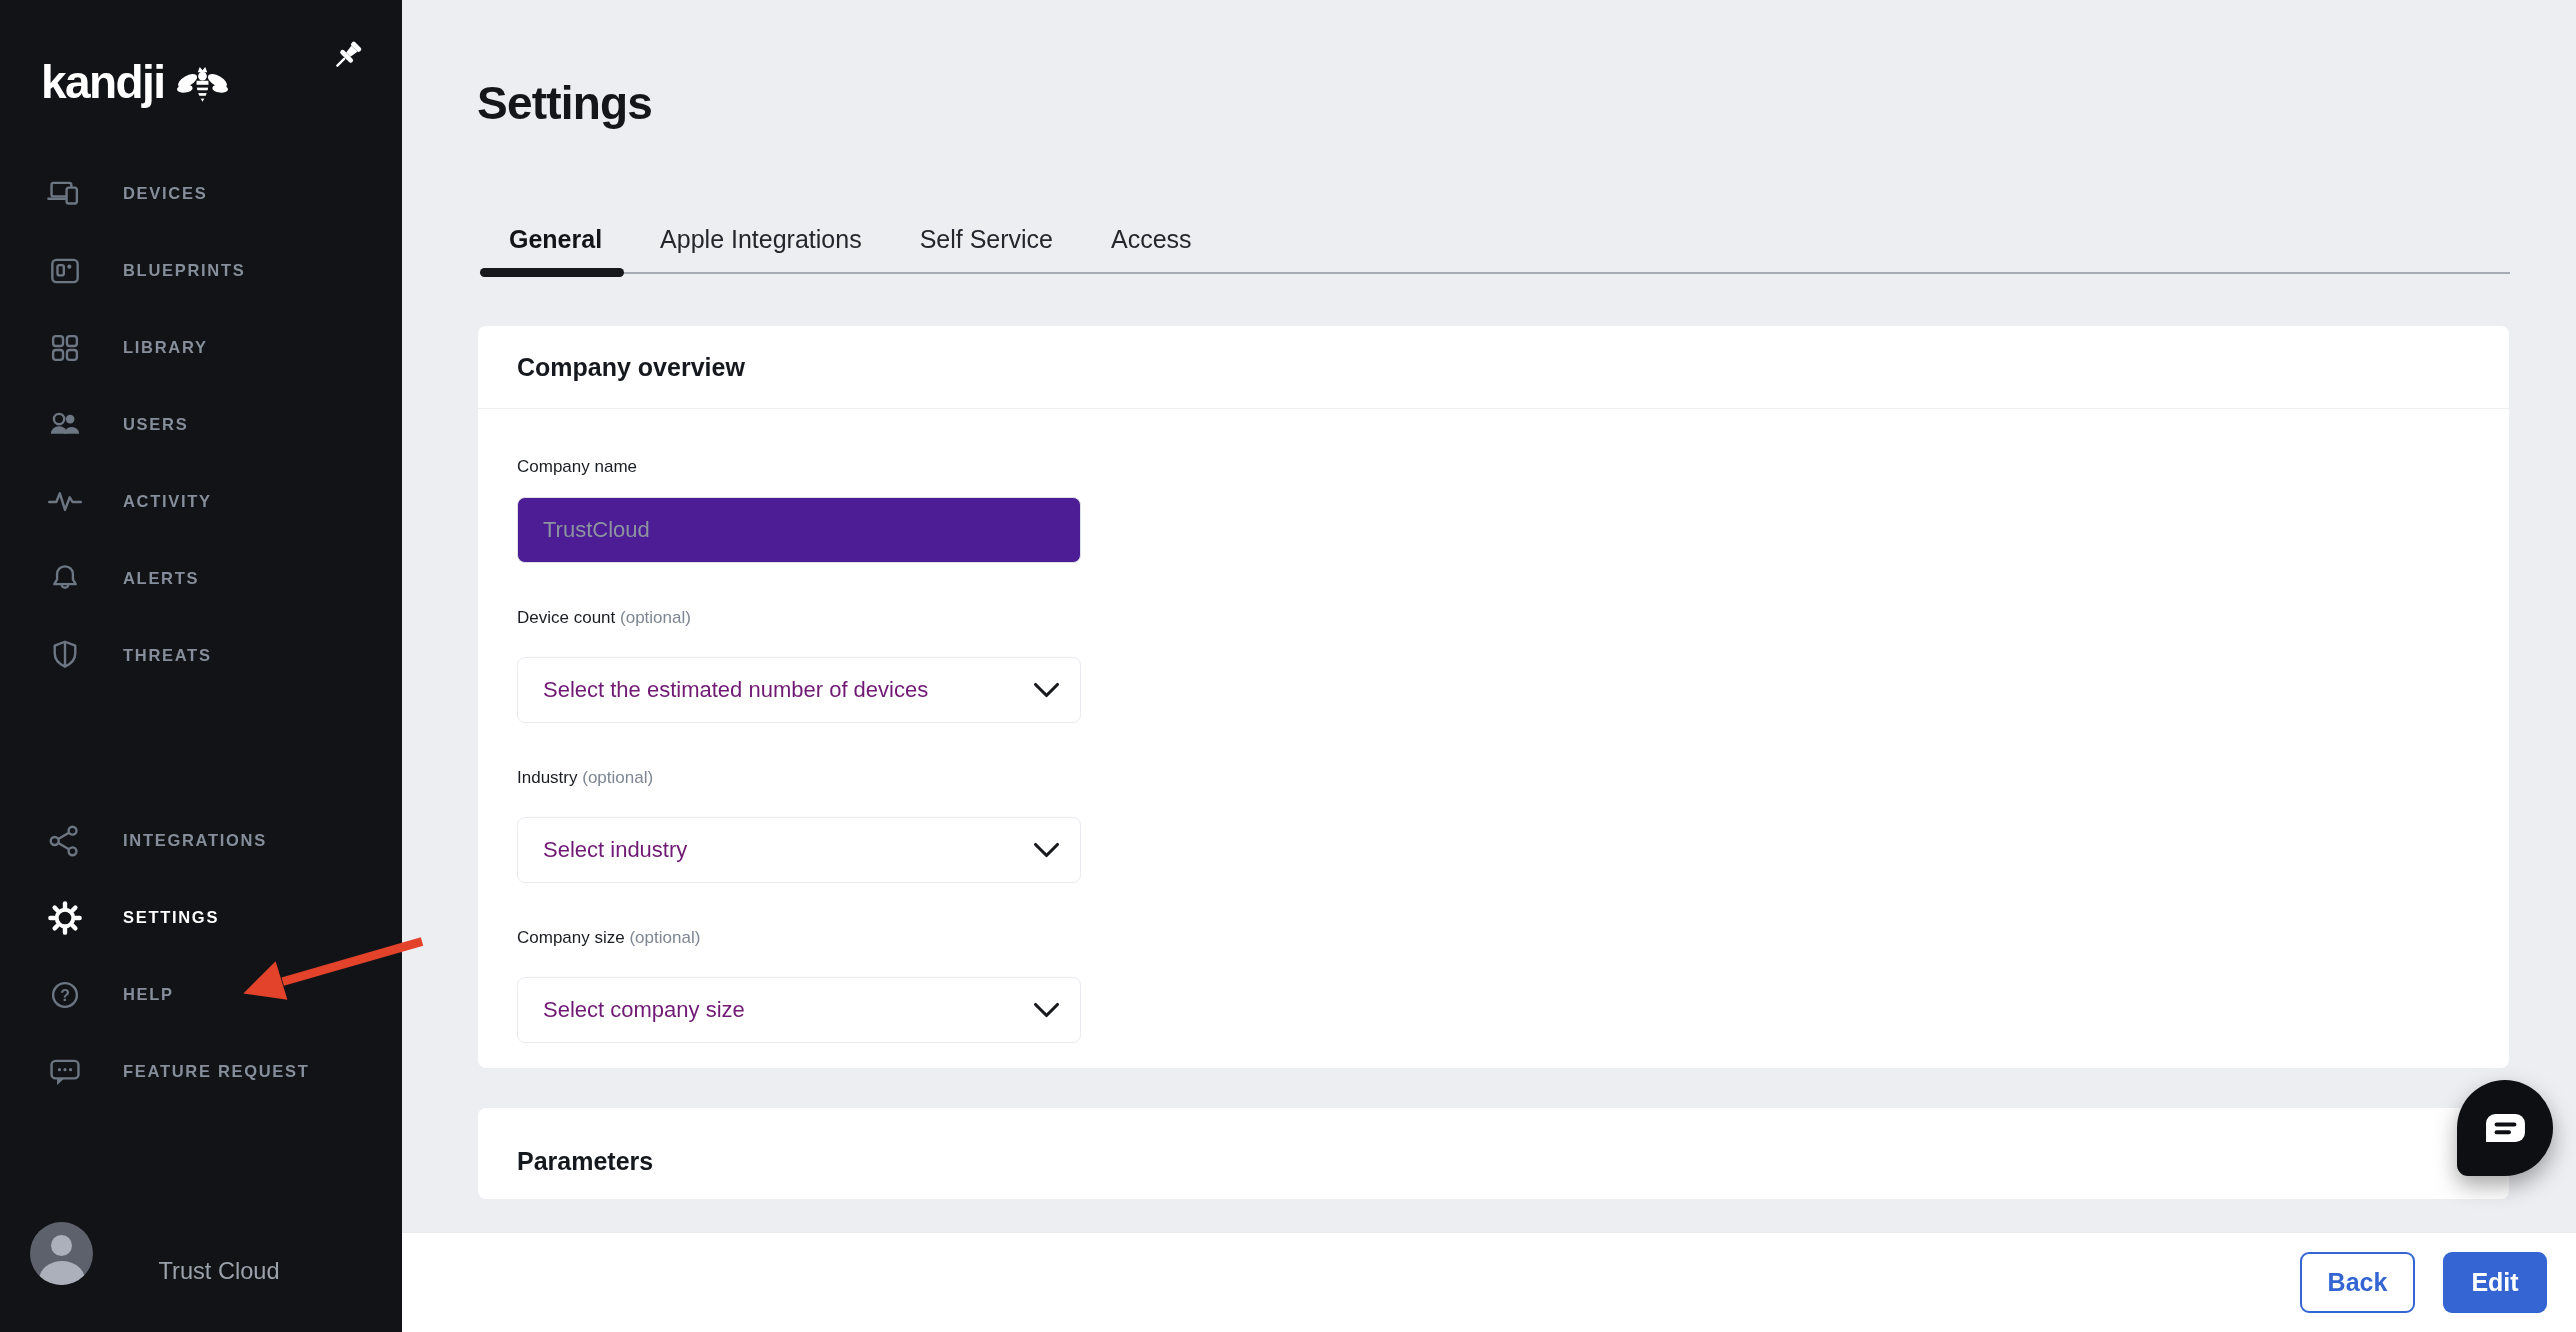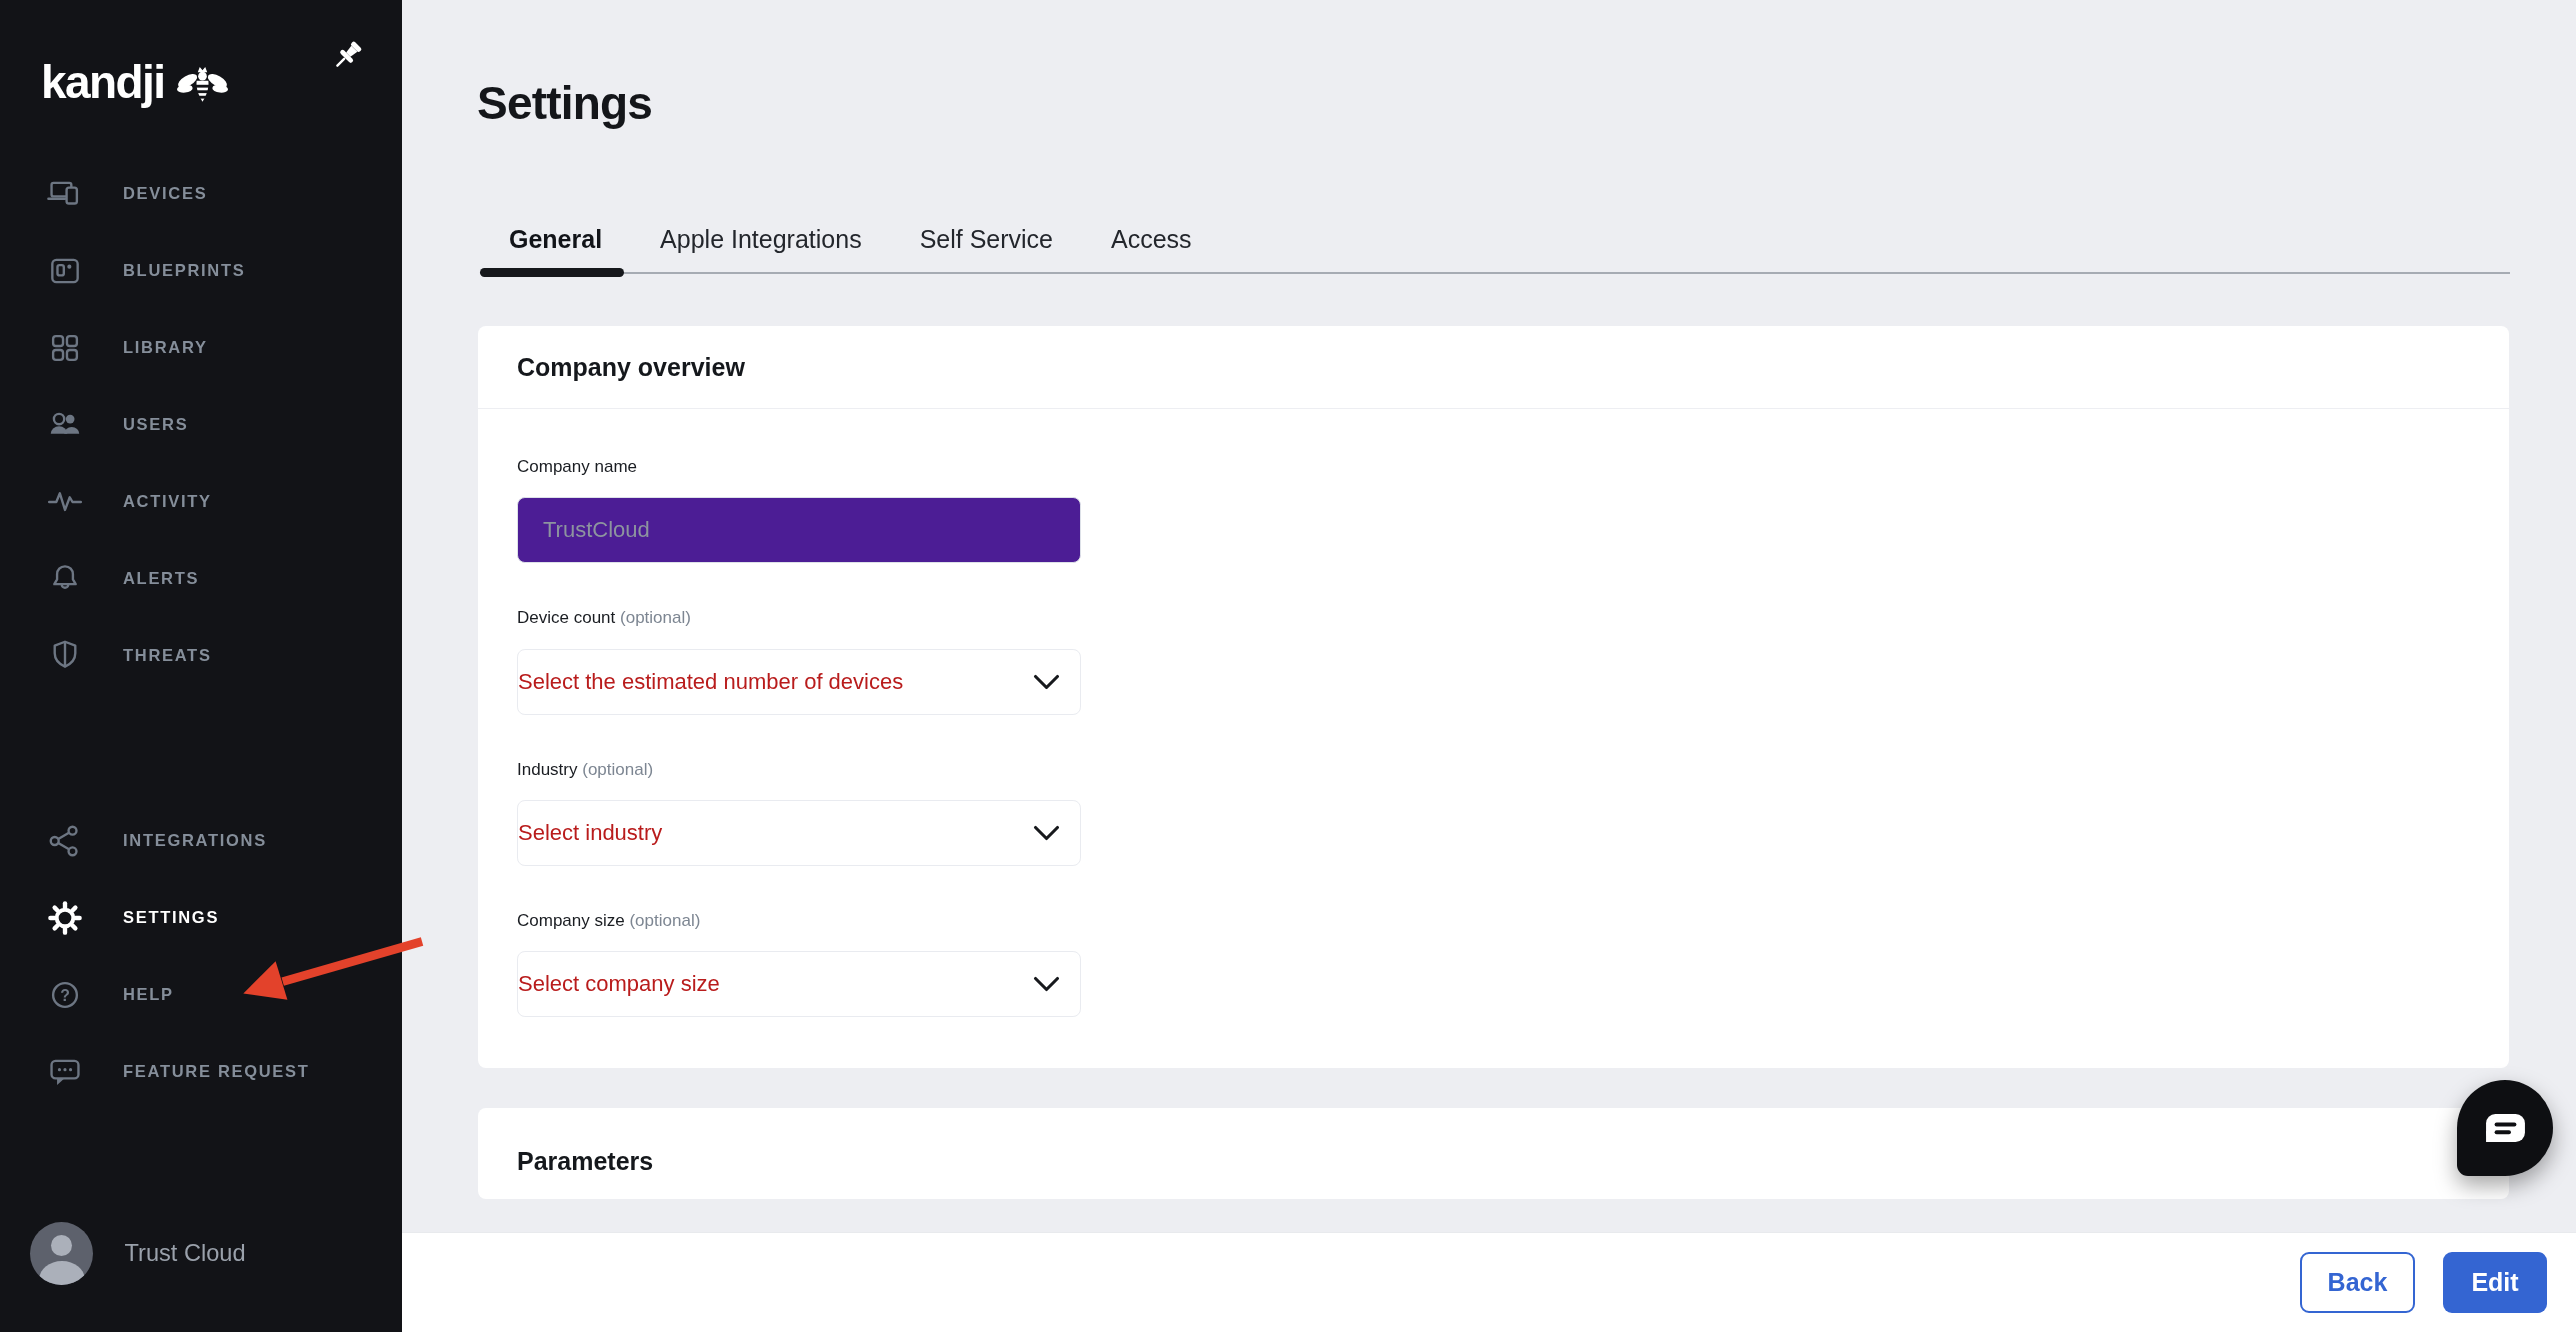--- a/index.html
+++ b/index.html
@@ -19,21 +19,21 @@
   .pin { position:absolute; left:326px; top:36px; }
 
   .nav-group { position:absolute; left:0; width:402px; }
   .nav-top { top:155px; }
   .nav-bottom { top:802px; }
   .nav-item { height:77px; display:flex; align-items:center; padding-left:46px; cursor:pointer; }
   .nav-icon { width:38px; height:38px; flex:none; display:flex; align-items:center; justify-content:center; }
   .nav-label { margin-left:39px; font-size:16.5px; font-weight:700; letter-spacing:1.7px; color:#858e9a; }
   .nav-item.active .nav-label { color:#ffffff; }
 
-  .account { position:absolute; left:30px; top:1222px; display:flex; align-items:center; }
+  .account { position:absolute; left:30px; top:1222px; display:flex; align-items:flex-end;gap:34px; }
   .avatar { width:63px; height:63px; border-radius:50%; background:#5d616c; position:relative; overflow:hidden; flex:none; }
   .avatar .head { position:absolute; left:21px; top:13.4px; width:21px; height:21px; border-radius:50%; background:#abb0ba; }
   .avatar .torso { position:absolute; left:8.7px; top:39px; width:46px; height:38px; border-radius:50%; background:#abb0ba; }
   .account-name { margin-left:31.5px; font-size:23.6px; color:#9aa1ab; }
 
   
   .main { position:absolute; left:402px; top:0; width:2174px; height:1332px; }
   .page-title { position:absolute; left:75px; top:76px; font-size:46px; line-height:54px; font-weight:700; color:#14161a; letter-spacing:-0.8px; }
 
   .tabs { position:absolute; left:78px; top:223px; display:flex; }
@@ -48,21 +48,21 @@
   .card-header { height:83px; display:flex; align-items:center; padding-left:39px;
                  border-bottom:1.6px solid #edeef2; font-size:25px; font-weight:700; color:#15181c; }
   .card-2 .card-header { border-bottom:none; height:79px; align-items:flex-end; padding-bottom:11px; }
 
   .fields { padding:44px 0 0 39px; }
   .field { margin-bottom:41px; }
   .field-label { font-size:17px; line-height:27px; color:#1a1d22; margin-bottom:17.3px; }
   .field-label .opt { color:#7d8692; }
   .control { width:564px; height:66px; border-radius:7.9px; background:#fff; display:flex; align-items:center; position:relative; font-size:22px; }
   .text-input { border:1.6px solid #dde1e8; color:#8d949f; padding-left:25px; width:564px; height:66px; border-radius:7.9px; font-size:22px; font-family:"Liberation Sans", sans-serif; outline:none; background:#4c1d95; }
-  .select { border:1.6px solid #e9ebf0; color:#b91c1c; cursor:pointer; }
+  .select { border:1.6px solid #e9ebf0; color:#701a75; padding-left:25px; cursor:pointer;margin-top:26px; }
   .select .chev { position:absolute; right:20.5px; top:50%; transform:translateY(-50%); }
 
   .footer { position:absolute; left:0; top:1232px; width:2174px; height:100px; background:#ffffff;
             border-top:1.6px solid #e8eaed; display:flex; align-items:center; justify-content:flex-end;
             gap:28px; padding-right:29px; z-index:3; }
   .btn { height:61px; border-radius:9px; font-size:25px; font-weight:700; display:flex; align-items:center; justify-content:center; cursor:pointer; font-family:"Liberation Sans", sans-serif; }
   .btn-back { width:115px; background:#ffffff; border:2.4px solid #3465d2; color:#3465d2; }
   .btn-edit { width:104px; background:#3465d2; border:none; color:#ffffff; }
 
   .launcher { position:absolute; left:2457px; top:1080px; width:96px; height:96px; background:#0e0f12;

